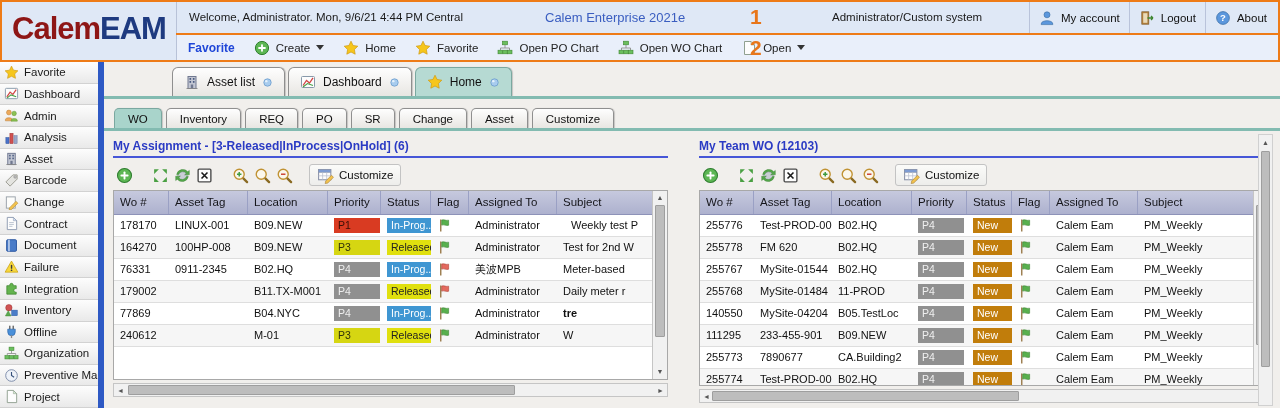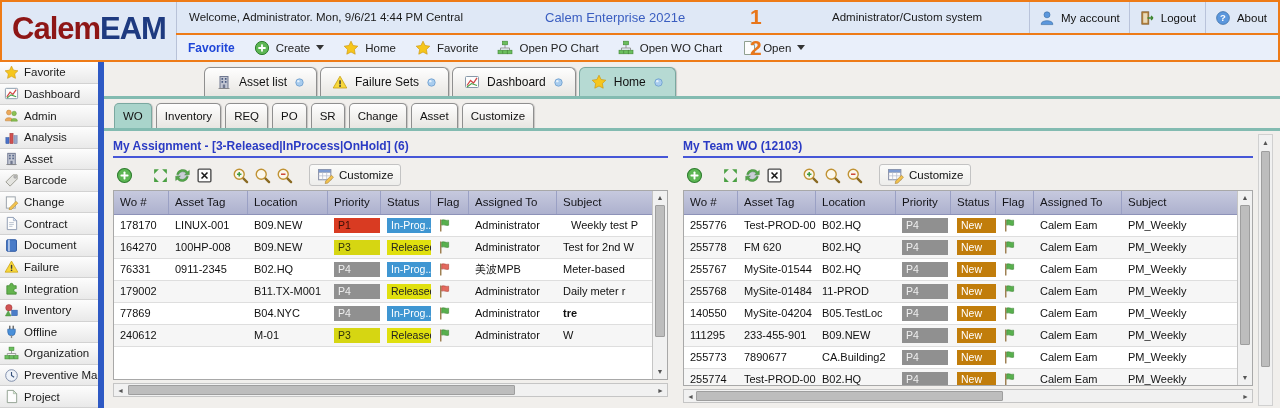--- a/index.html
+++ b/index.html
@@ -30,26 +30,26 @@
   #sidebar { position:absolute; left:0; top:62px; width:104px; height:346px; background:#eef0f2; border-right:6px solid #2e59c4; display:flex; flex-direction:column; }
   .side-item { flex:1; display:flex; align-items:center; gap:5px; padding-left:4px; background:linear-gradient(#fdfdfd,#e9e9e9); border-bottom:1px solid #d2d2d2; font-size:11.5px; color:#1a1a1a; white-space:nowrap; overflow:hidden; cursor:default; }
 
   
   .ico { width:15px; height:15px; display:inline-block; flex:none; }
   .ico svg { width:100%; height:100%; display:block; }
   .ico-16 { width:16px; height:16px; }
 
   
   #content { position:absolute; left:104px; top:62px; right:0; bottom:0; background:#f1efec; }
-  #ws-tabs { position:absolute; left:0; top:0; right:0; height:34px; padding-left:100px; display:flex; gap:3px; align-items:flex-end; }
+  #ws-tabs { position:absolute; left:0; top:0; right:0; height:34px; padding-left:68px; display:flex; gap:3px; align-items:flex-end; }
   .ws-tab { height:29px; display:flex; align-items:center; gap:7px; padding:0 11px; border:1px solid #8f8f8f; border-bottom:none; border-radius:6px 6px 0 0; background:linear-gradient(#fefefe,#e8e6e2); font-size:12px; color:#111; cursor:default; box-shadow:1px 0 1px rgba(0,0,0,0.18); }
   .ws-tab.active { background:#b6dad3; border-color:#7aa8a0; }
   #ws-line { position:absolute; left:0; right:0; top:34px; height:3px; background:#83bbb1; }
   #mod-tabs { position:absolute; left:0; top:37px; right:0; height:29px; padding-left:10px; display:flex; gap:4px; align-items:flex-end; }
-  .mod-tab { height:25px; display:flex; align-items:center; padding:0 8px; border:1px solid #8f8f8f; border-bottom:none; border-radius:5px 5px 0 0; background:linear-gradient(#fefefe,#e8e6e2); font-size:11.5px; color:#111; cursor:default; box-shadow:1px 0 1px rgba(0,0,0,0.18); }
+  .mod-tab { height:20px; display:flex; align-items:center; padding:0 13px; border:1px solid #8f8f8f; border-bottom:none; border-radius:5px 5px 0 0; background:linear-gradient(#fefefe,#e8e6e2); font-size:11.5px; color:#111; cursor:default; box-shadow:1px 0 1px rgba(0,0,0,0.18); }
   .mod-tab.active { background:#a9d4cb; border-color:#7aa8a0; }
   #mod-line { position:absolute; left:0; right:0; top:66px; height:3px; background:#83bbb1; }
 
   
   .panel { position:absolute; top:76px; display:flex; flex-direction:column; }
   .panel-title { font-size:12px; font-weight:bold; color:#2b3bc4; height:18px; line-height:16px; white-space:nowrap; overflow:hidden; }
   .panel-rule { height:2px; background:#4656d7; }
   .panel-toolbar { height:26px; margin-top:4px; display:flex; align-items:center; }
   .tool { width:22px; height:22px; display:flex; align-items:center; justify-content:center; cursor:default; }
   .tool .ico { width:17px; height:17px; }
@@ -371,36 +371,20 @@
         <span class="ico" style="width: 11px; height: 11px;">
           <svg viewBox="0 0 16 16">
             <circle cx="8" cy="8" r="5.4" fill="#a8ccee" stroke="#5f93c8" stroke-width="1"></circle>
             <circle cx="6.3" cy="6" r="1.7" fill="#e6f2fc"></circle>
           </svg>
         </span>
       </div>
       <div class="ws-tab">
         <span class="ico ico-16">
           <svg viewBox="0 0 16 16">
-            <path d="M8 2.2L14.8 14H1.2z" fill="#f8d83c" stroke="#c8a012" stroke-width="0.8"></path>
-            <rect x="7.3" y="6.2" width="1.5" height="4.2" rx="0.6" fill="#3a3a3a"></rect>
-            <circle cx="8.05" cy="12" r="0.9" fill="#3a3a3a"></circle>
-          </svg>
-        </span>
-        <span>Failure Sets</span>
-        <span class="ico" style="width: 11px; height: 11px;">
-          <svg viewBox="0 0 16 16">
-            <circle cx="8" cy="8" r="5.4" fill="#a8ccee" stroke="#5f93c8" stroke-width="1"></circle>
-            <circle cx="6.3" cy="6" r="1.7" fill="#e6f2fc"></circle>
-          </svg>
-        </span>
-      </div>
-      <div class="ws-tab">
-        <span class="ico ico-16">
-          <svg viewBox="0 0 16 16">
             <rect x="1.5" y="2.5" width="13" height="11" rx="1" fill="#fdfdfd" stroke="#8899aa"></rect>
             <polyline points="3,11.5 6.5,6.5 9.5,9 13,3.8" fill="none" stroke="#d04545" stroke-width="1.3"></polyline>
             <polyline points="3,13 7.5,9.5 13,11.5" fill="none" stroke="#46a046" stroke-width="1.1"></polyline>
           </svg>
         </span>
         <span>Dashboard</span>
         <span class="ico" style="width: 11px; height: 11px;">
           <svg viewBox="0 0 16 16">
             <circle cx="8" cy="8" r="5.4" fill="#a8ccee" stroke="#5f93c8" stroke-width="1"></circle>
             <circle cx="6.3" cy="6" r="1.7" fill="#e6f2fc"></circle>
@@ -674,21 +658,21 @@
         <span class="arr arr-dn">▼</span>
       </div>
     </div>
     <div class="hscroll">
       <span class="arr arr-l">◄</span>
       <div class="thumb-h" style="left:14px; width:70%;"></div>
       <span class="arr arr-r">►</span>
     </div>
   </section>
 
-  <section class="panel" id="panel-1" style="left:579px; width:570px; height:270px;">
+  <section class="panel" id="panel-1" style="left:595px; width:570px; height:270px;">
     <div class="panel-title">My Team WO (12103)</div>
     <div class="panel-rule"></div>
     <div class="panel-toolbar">
         <div class="tool">
           <span class="ico">
             <svg viewBox="0 0 16 16">
               <circle cx="8" cy="8" r="6.6" fill="#5cb653" stroke="#2f7d2f"></circle>
               <rect x="7.1" y="4.2" width="1.8" height="7.6" rx="0.7" fill="#ffffff"></rect>
               <rect x="4.2" y="7.1" width="7.6" height="1.8" rx="0.7" fill="#ffffff"></rect>
             </svg>

